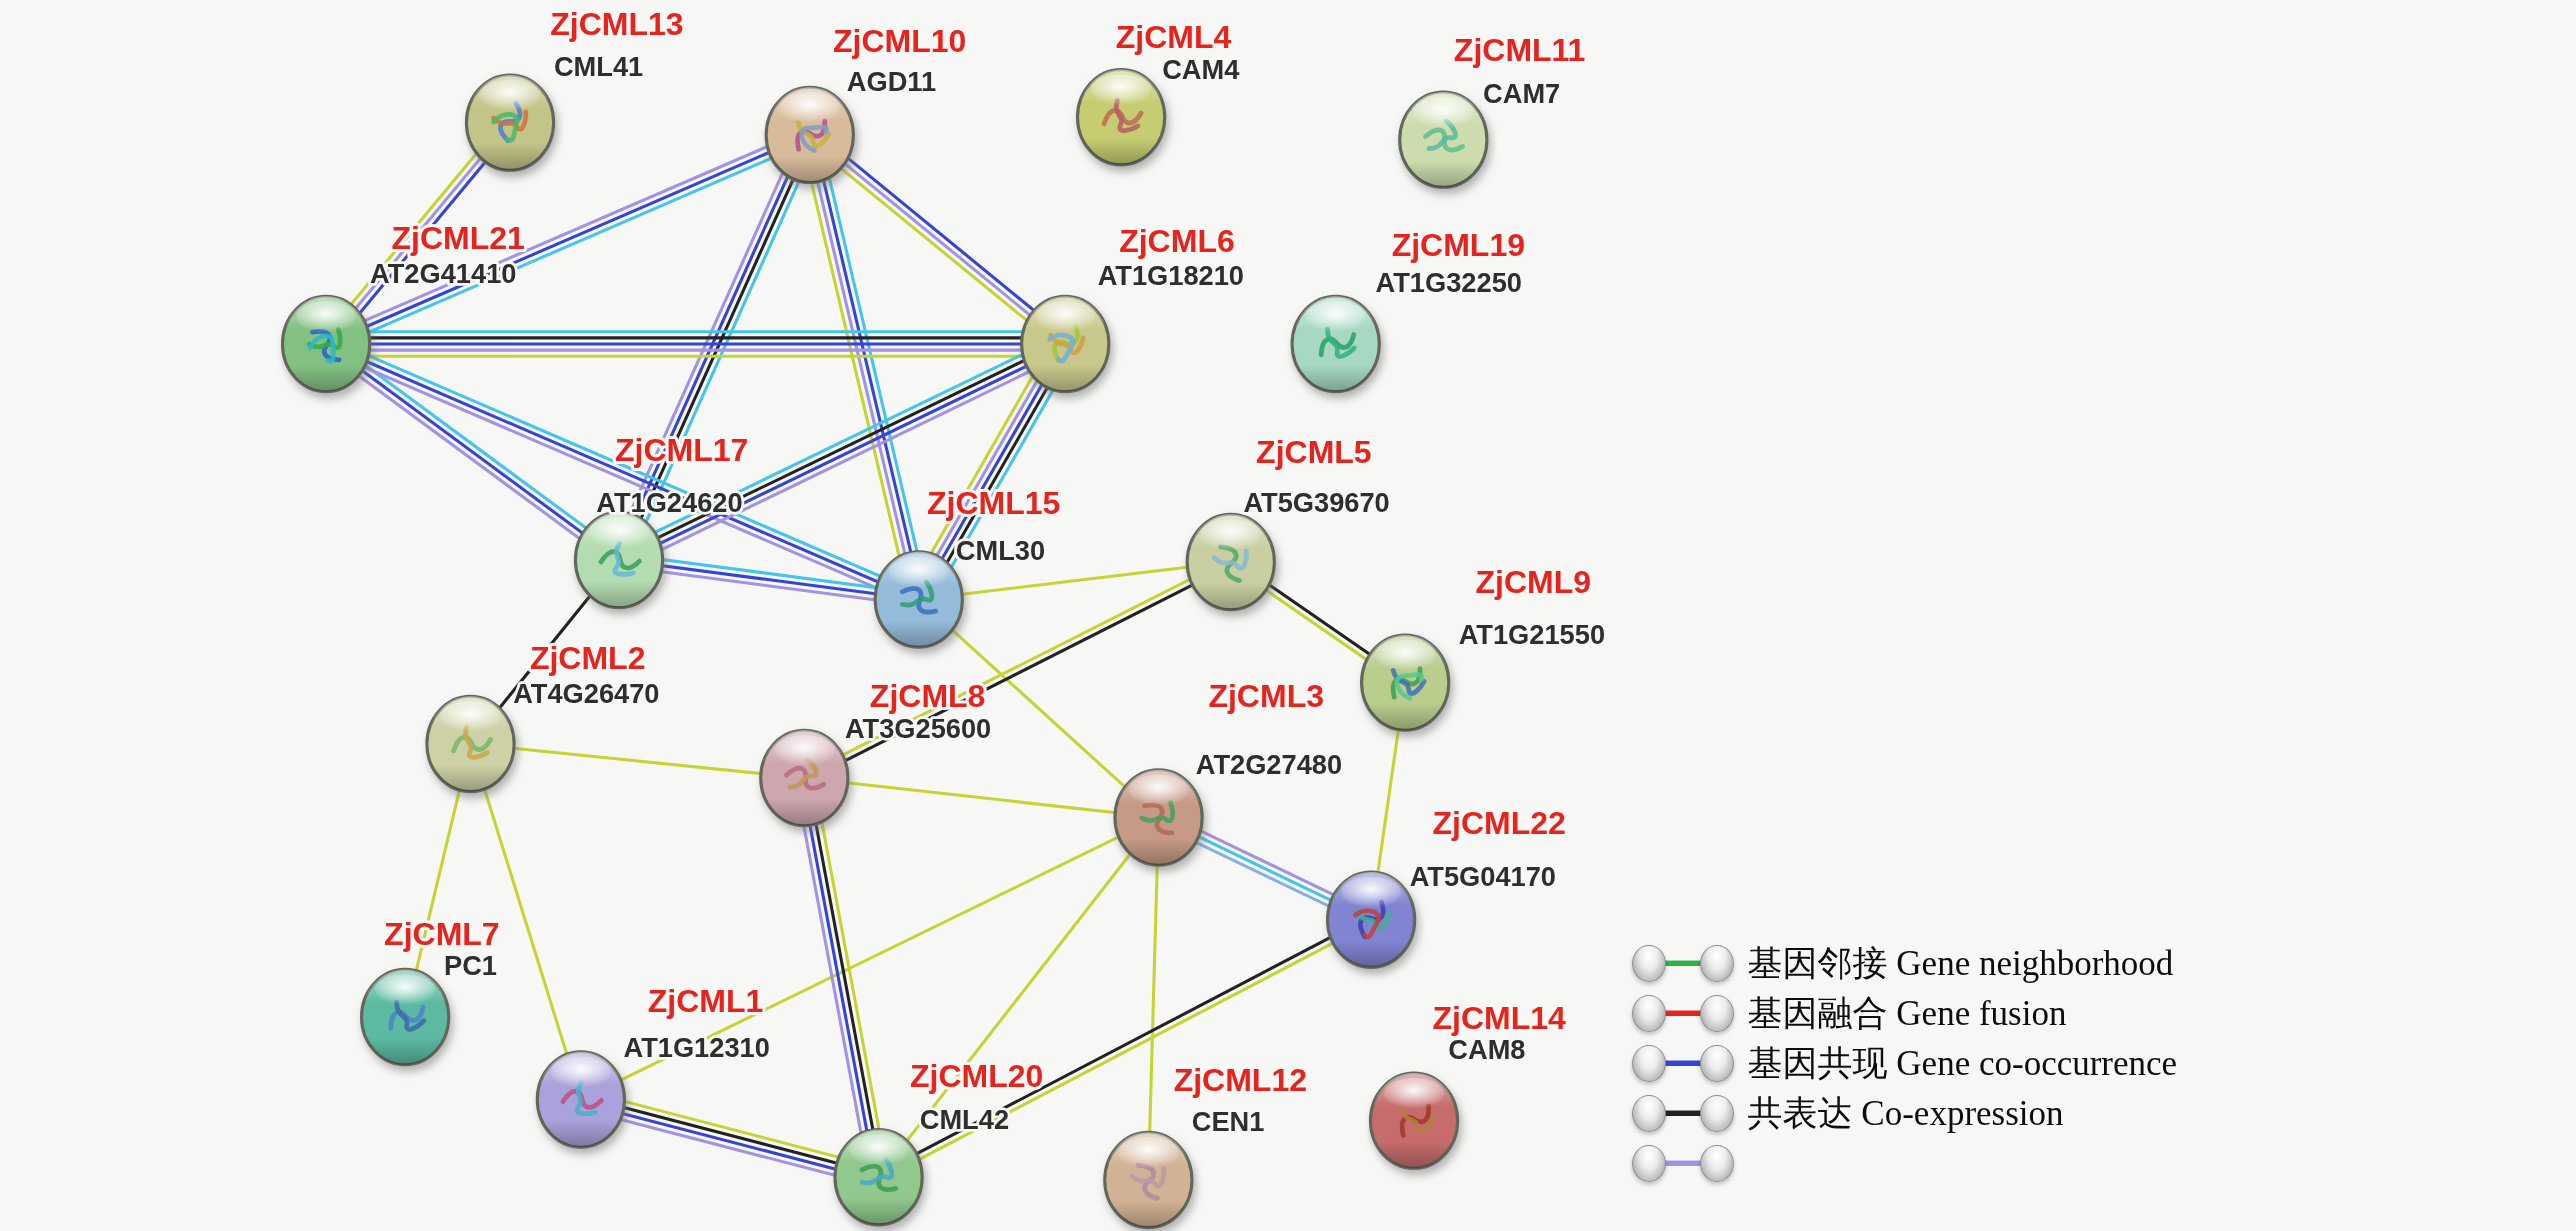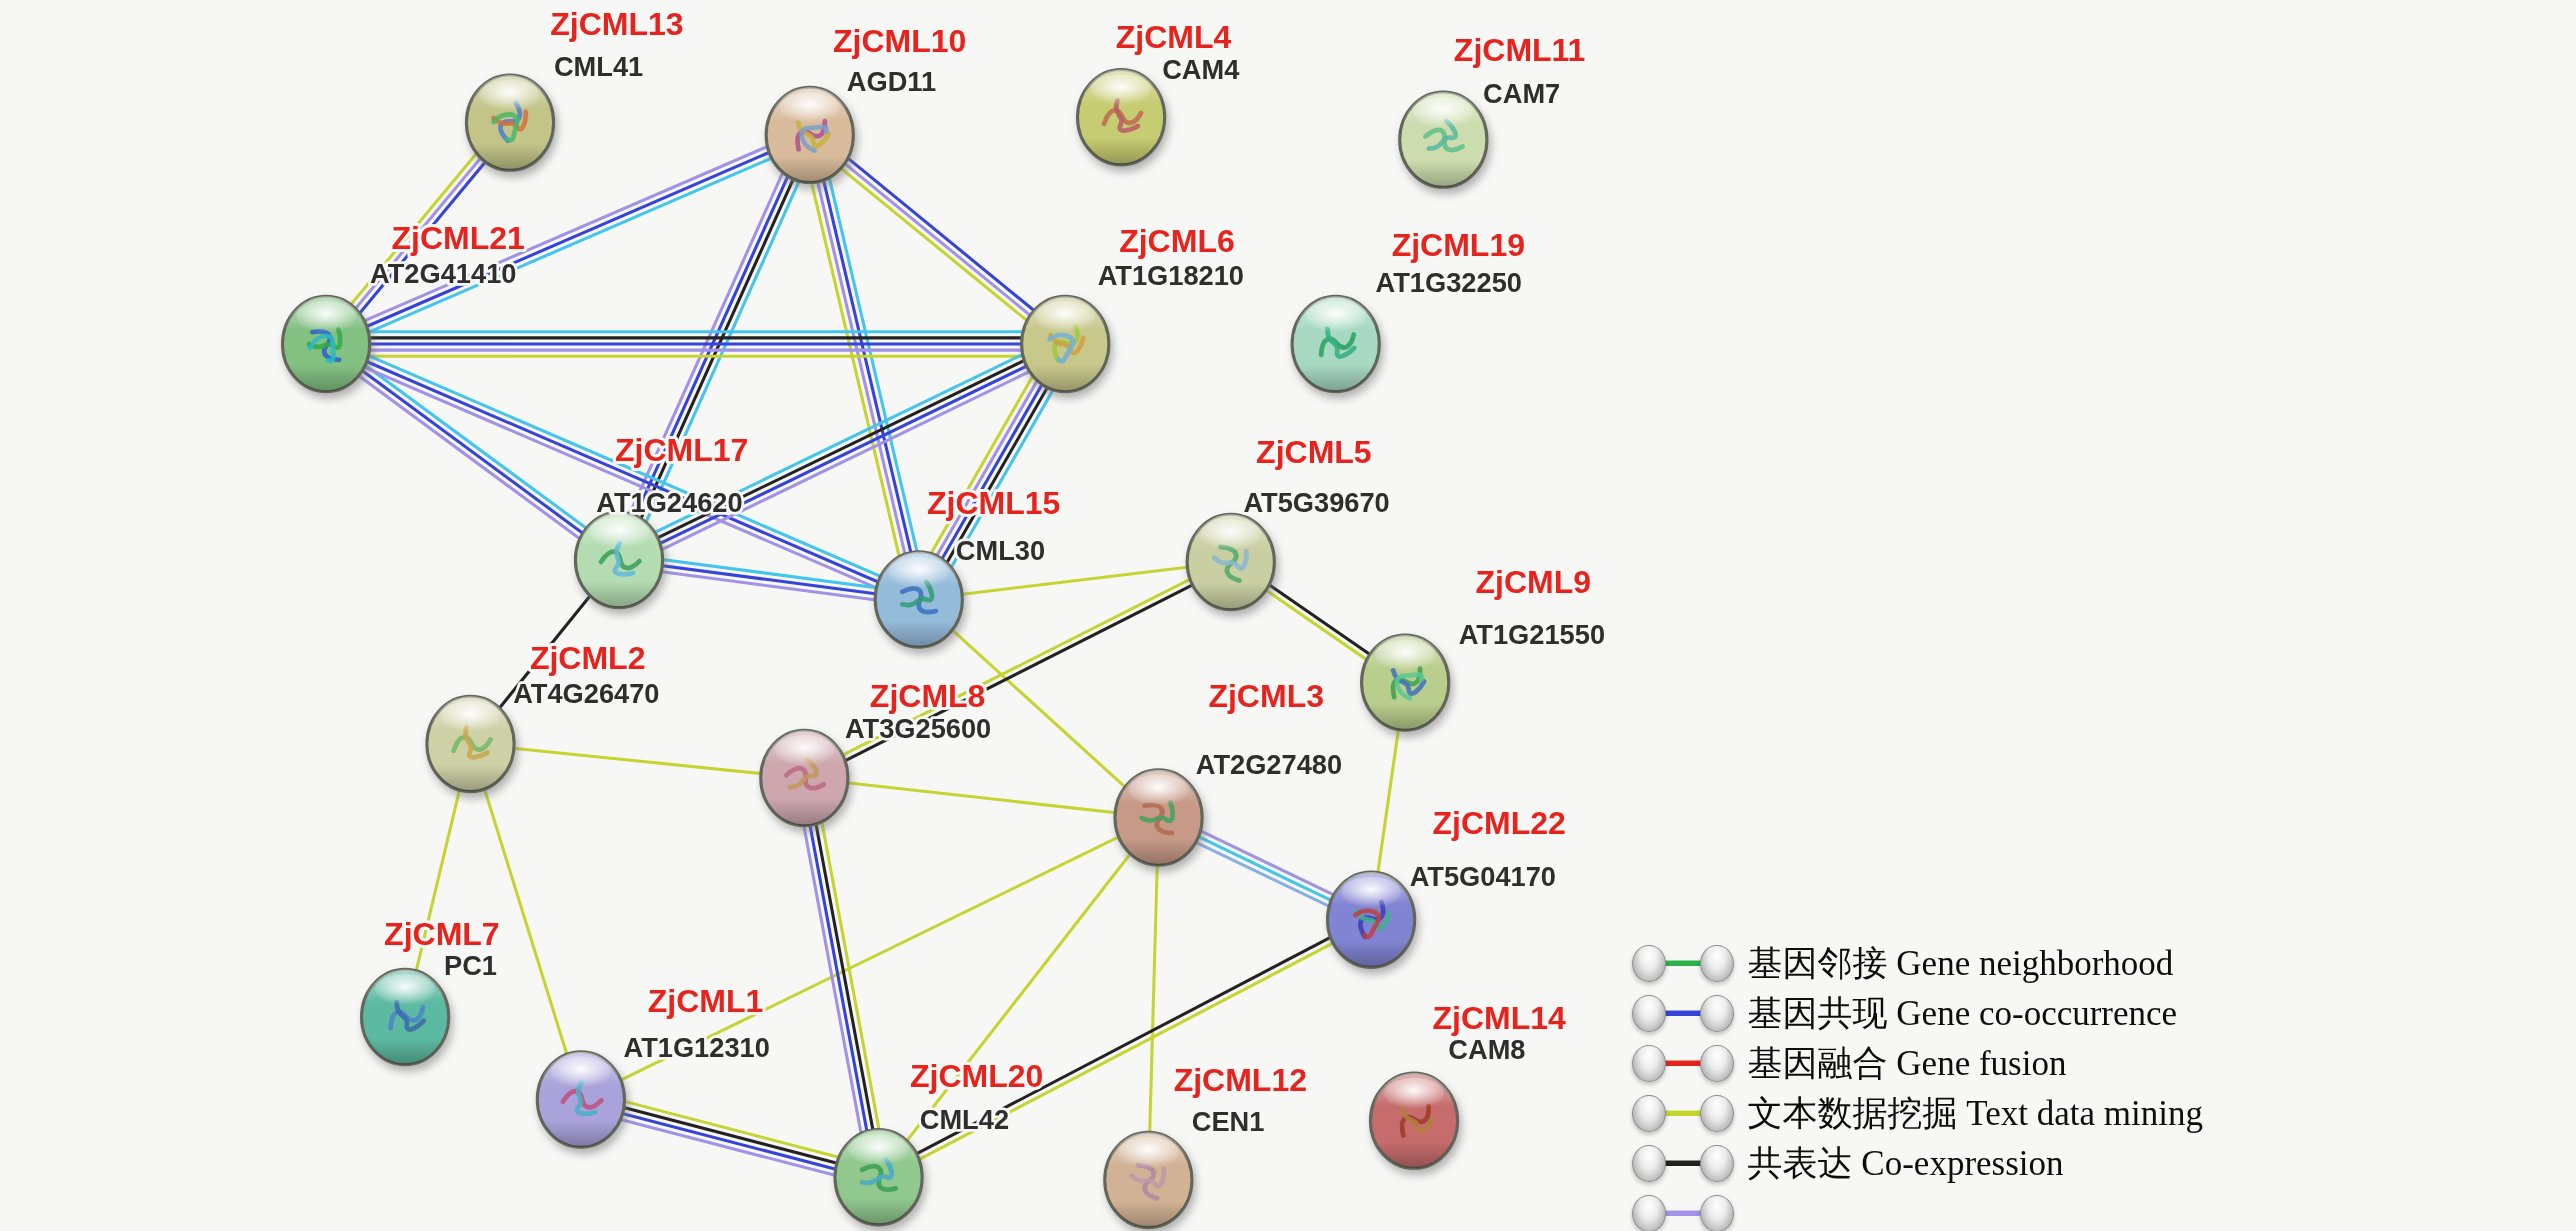--- a/index.html
+++ b/index.html
@@ -363,40 +363,32 @@
         <span class="dumbbell">
           <span class="sph"></span>
           <span class="bar" style="background: rgb(46, 178, 74);"></span>
           <span class="sph"></span>
         </span>
         <span class="ltext"><span>基因邻接</span><span> Gene neighborhood</span></span>
       </div>
       <div class="lrow" style="height: 50px;">
         <span class="dumbbell">
           <span class="sph"></span>
-          <span class="bar" style="background: rgb(53, 68, 216);"></span>
-          <span class="sph"></span>
-        </span>
-        <span class="ltext"><span>基因共现</span><span> Gene co-occurrence</span></span>
-      </div>
-      <div class="lrow" style="height: 50px;">
-        <span class="dumbbell">
-          <span class="sph"></span>
           <span class="bar" style="background: rgb(227, 38, 30);"></span>
           <span class="sph"></span>
         </span>
         <span class="ltext"><span>基因融合</span><span> Gene fusion</span></span>
       </div>
       <div class="lrow" style="height: 50px;">
         <span class="dumbbell">
           <span class="sph"></span>
-          <span class="bar" style="background: rgb(198, 212, 49);"></span>
+          <span class="bar" style="background: rgb(53, 68, 216);"></span>
           <span class="sph"></span>
         </span>
-        <span class="ltext"><span>文本数据挖掘</span><span> Text data mining</span></span>
+        <span class="ltext"><span>基因共现</span><span> Gene co-occurrence</span></span>
       </div>
       <div class="lrow" style="height: 50px;">
         <span class="dumbbell">
           <span class="sph"></span>
           <span class="bar" style="background: rgb(34, 34, 34);"></span>
           <span class="sph"></span>
         </span>
         <span class="ltext"><span>共表达</span><span> Co-expression</span></span>
       </div>
       <div class="lrow" style="height: 50px;">

